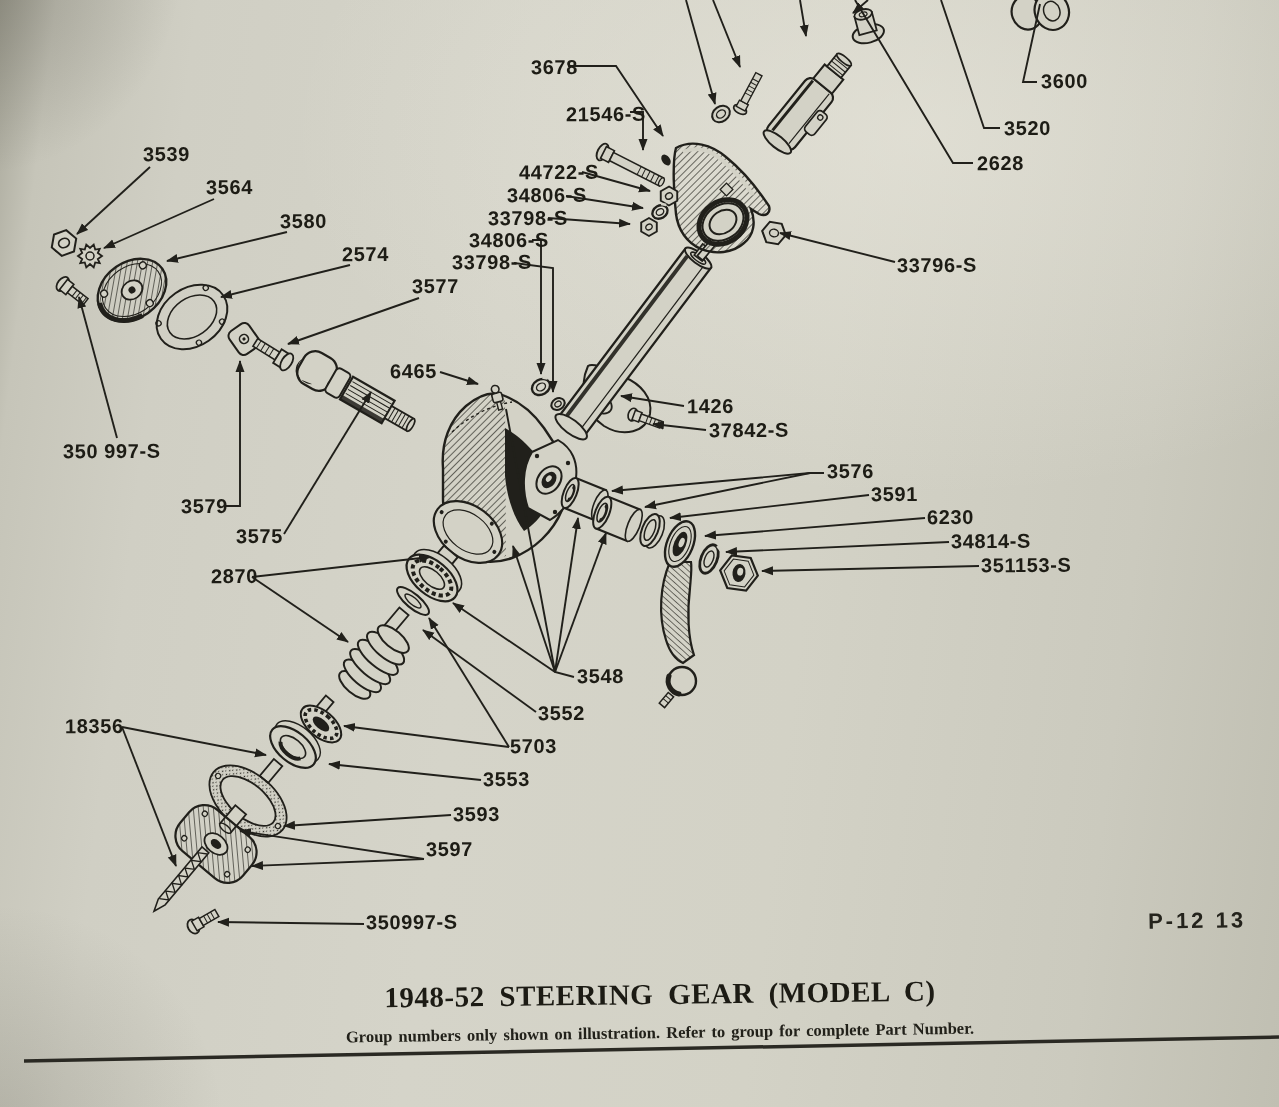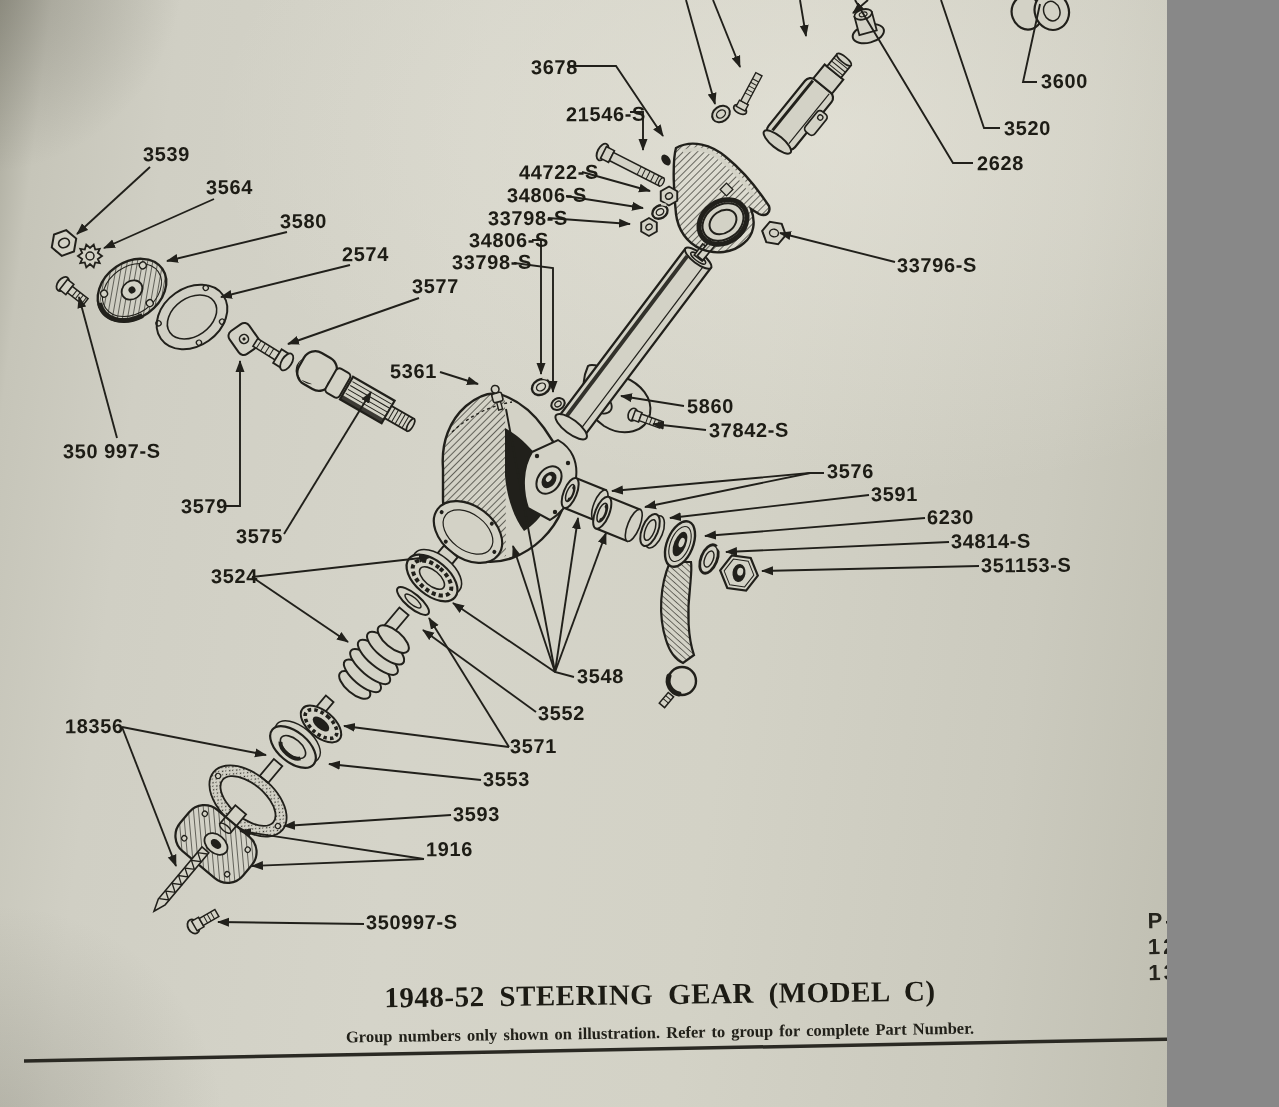--- a/index.html
+++ b/index.html
@@ -1,17 +1,17 @@
 <!DOCTYPE html>
 <html><head>
 <meta charset="utf-8">
 <style>
   html,body{margin:0;padding:0;background:#888;}
   .page{
-    position:relative;width:1167px;height:1107px;overflow:hidden;
+    position:relative;width:1279px;height:1107px;overflow:hidden;
     background:
       radial-gradient(ellipse 900px 520px at 72% 12%, rgba(235,233,223,.55), rgba(235,233,223,0) 70%),
       radial-gradient(circle 280px at -2% -3%, rgba(60,58,48,.32), rgba(60,58,48,0) 74%),
       radial-gradient(circle 320px at 0% 102%, rgba(78,76,64,.20), rgba(78,76,64,0) 70%),
       linear-gradient(97deg,#a8a79a 0%,#c6c5b9 4%,#d0cfc4 14%,#d5d4c9 38%,#d3d2c6 62%,#cbcabe 85%,#c0bfb2 100%);
     font-family:"Liberation Sans",sans-serif;
   }
   .lbl{
     position:absolute;font:700 20px "Liberation Sans",sans-serif;color:#1d1c15;
     letter-spacing:.6px;white-space:nowrap;transform:rotate(-.4deg);
@@ -457,38 +457,38 @@
 <div class="lbl" style="left:452px;top:251px">33798-S</div>
 <div class="lbl" style="left:1041px;top:70px">3600</div>
 <div class="lbl" style="left:1004px;top:117px">3520</div>
 <div class="lbl" style="left:977px;top:152px">2628</div>
 <div class="lbl" style="left:897px;top:254px">33796-S</div>
 <div class="lbl" style="left:143px;top:143px">3539</div>
 <div class="lbl" style="left:206px;top:176px">3564</div>
 <div class="lbl" style="left:280px;top:210px">3580</div>
 <div class="lbl" style="left:342px;top:243px">2574</div>
 <div class="lbl" style="left:412px;top:275px">3577</div>
-<div class="lbl" style="left:390px;top:360px">5361</div>
-<div class="lbl" style="left:687px;top:395px">5860</div>
+<div class="lbl" style="left:390px;top:360px">6465</div>
+<div class="lbl" style="left:687px;top:395px">1426</div>
 <div class="lbl" style="left:709px;top:419px">37842-S</div>
 <div class="lbl" style="left:827px;top:460px">3576</div>
 <div class="lbl" style="left:871px;top:483px">3591</div>
 <div class="lbl" style="left:927px;top:506px">6230</div>
 <div class="lbl" style="left:951px;top:530px">34814-S</div>
 <div class="lbl" style="left:981px;top:554px">351153-S</div>
 <div class="lbl" style="left:63px;top:440px">350 997-S</div>
 <div class="lbl" style="left:181px;top:495px">3579</div>
 <div class="lbl" style="left:236px;top:525px">3575</div>
-<div class="lbl" style="left:211px;top:565px">3524</div>
+<div class="lbl" style="left:211px;top:565px">2870</div>
 <div class="lbl" style="left:577px;top:665px">3548</div>
 <div class="lbl" style="left:538px;top:702px">3552</div>
-<div class="lbl" style="left:510px;top:735px">3571</div>
+<div class="lbl" style="left:510px;top:735px">5703</div>
 <div class="lbl" style="left:483px;top:768px">3553</div>
 <div class="lbl" style="left:453px;top:803px">3593</div>
-<div class="lbl" style="left:426px;top:838px">1916</div>
+<div class="lbl" style="left:426px;top:838px">3597</div>
 <div class="lbl" style="left:65px;top:715px">18356</div>
 <div class="lbl" style="left:366px;top:911px">350997-S</div>
 
 <div class="pageref">P-12 13</div>
 <div class="title">1948-52 STEERING GEAR (MODEL C)</div>
 <div class="subtitle">Group numbers only shown on illustration. Refer to group for complete Part Number.</div>
 
 </div>
 
 </body></html>

